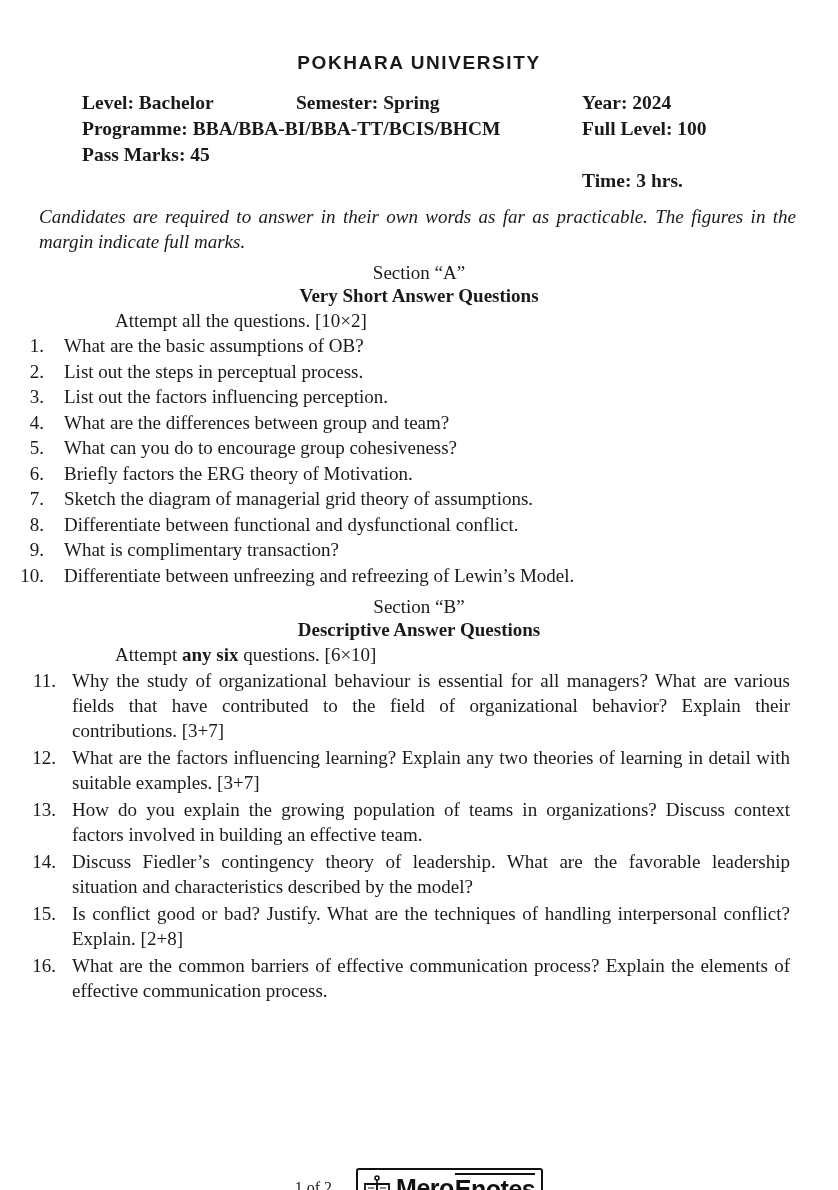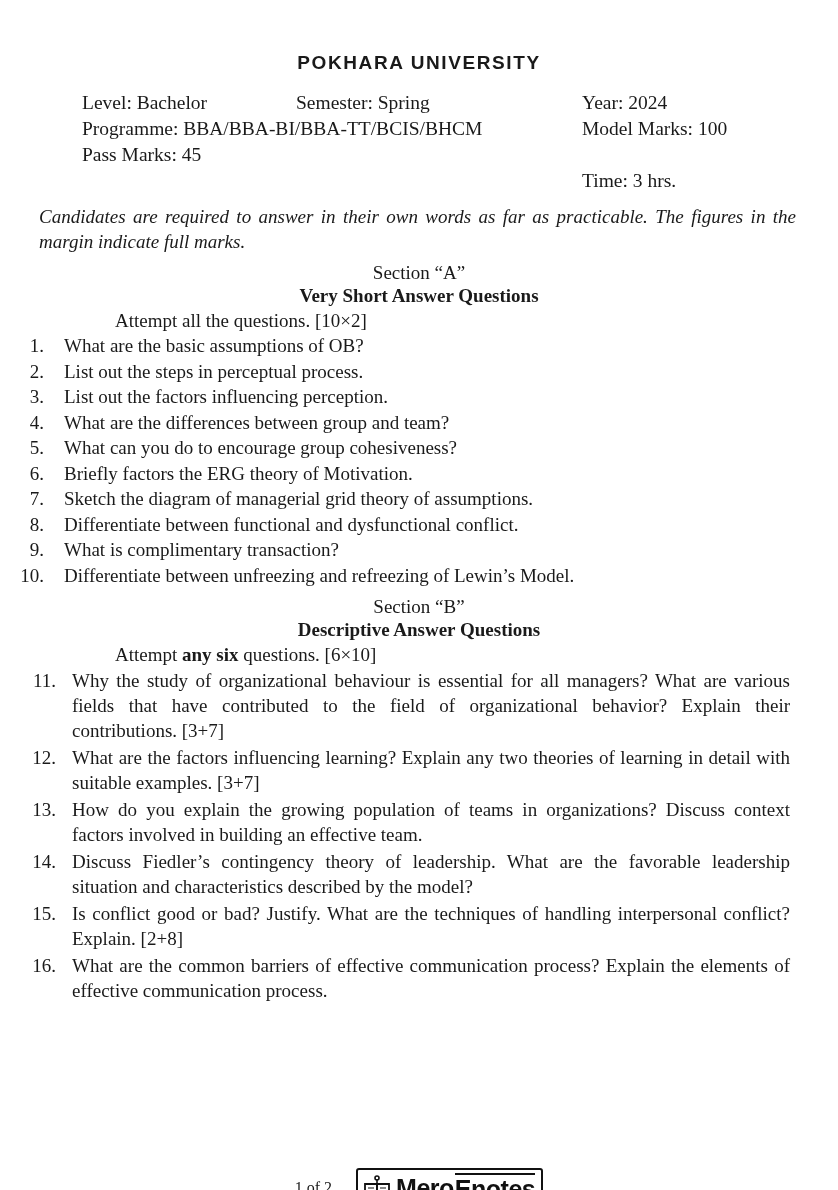--- a/index.html
+++ b/index.html
@@ -29,20 +29,21 @@
     font-size: 19px;
     letter-spacing: 1.6px;
     margin-top: 52px;
   }
   .header-block {
     margin-top: 16px;
     padding-left: 82px;
     padding-right: 60px;
     font-size: 19.5px;
     line-height: 26px;
+    font-weight: bold;
   }
   .hrow {
     display: flex;
     align-items: baseline;
   }
   .hcol-left {
     width: 214px;
     flex: 0 0 214px;
   }
   .hcol-mid {
@@ -171,21 +172,21 @@
   <div class="uni-title">POKHARA UNIVERSITY</div>
 
   <div class="header-block">
     <div class="hrow">
       <div class="hcol-left">Level: Bachelor</div>
       <div class="hcol-mid">Semester: Spring</div>
       <div class="hcol-right">Year: 2024</div>
     </div>
     <div class="hrow">
       <div class="hcol-wide">Programme: BBA/BBA-BI/BBA-TT/BCIS/BHCM</div>
-      <div class="hcol-right">Model Marks: 100</div>
+      <div class="hcol-right">Full Level: 100</div>
     </div>
     <div class="hrow">
       <div class="hcol-right">Pass Marks: 45</div>
     </div>
     <div class="hrow">
       <div class="hcol-wide"></div>
       <div class="hcol-right">Time: 3 hrs.</div>
     </div>
   </div>
 

